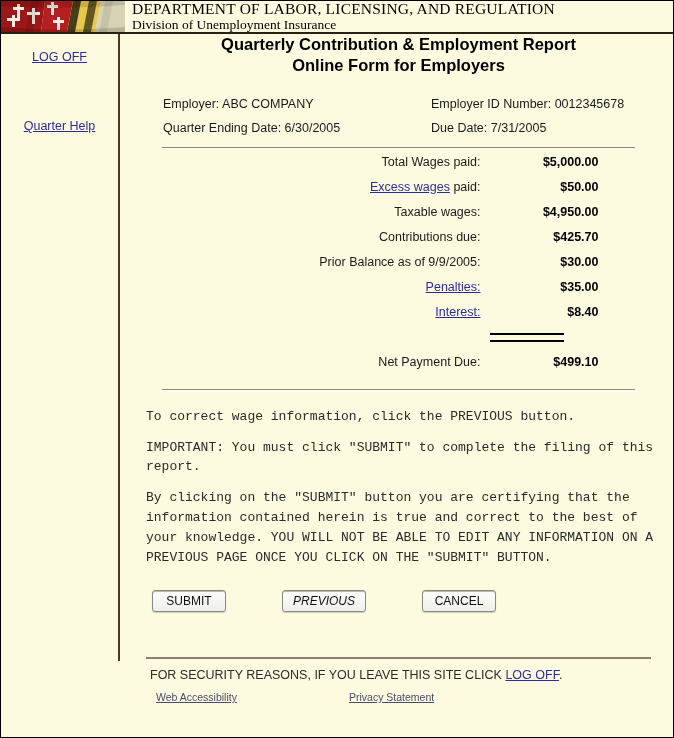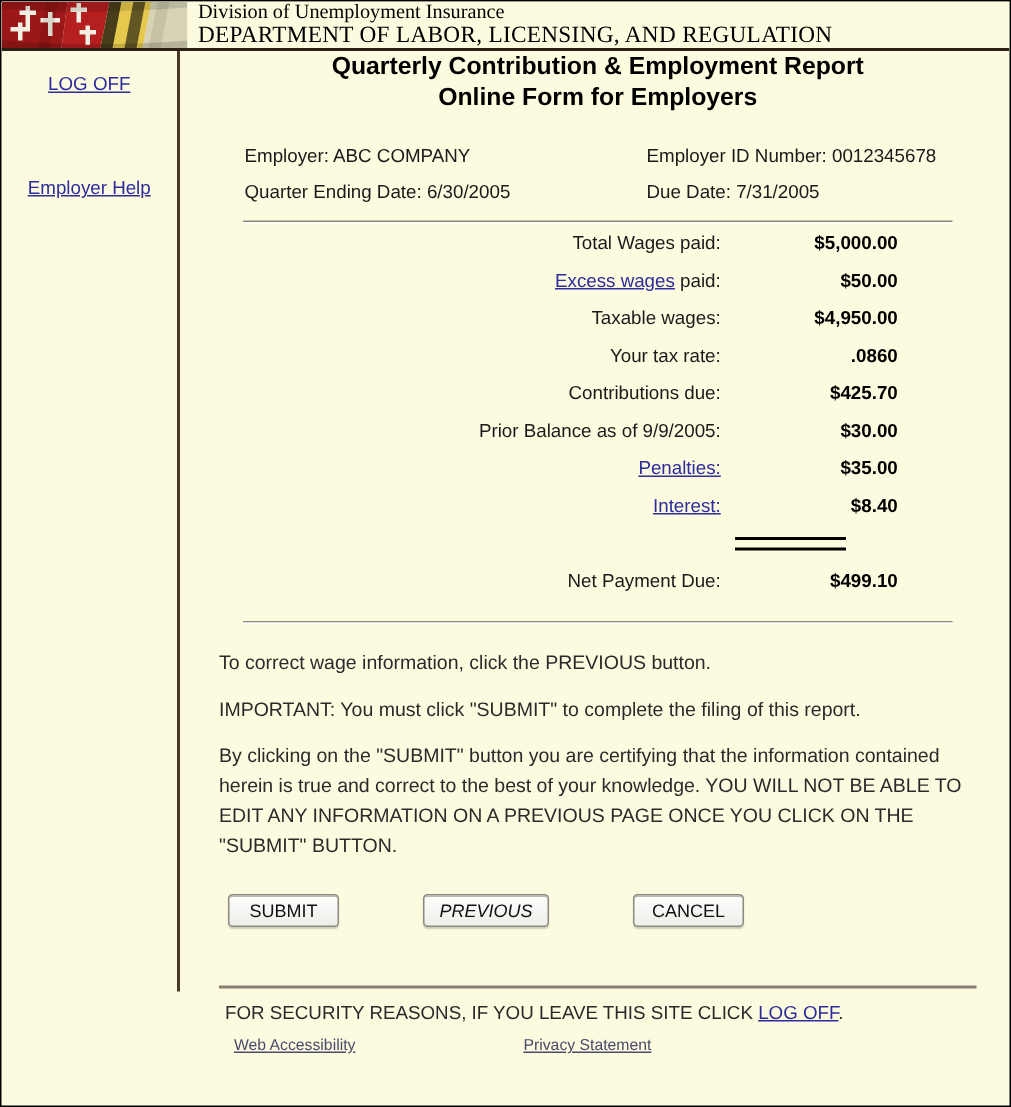--- a/index.html
+++ b/index.html
@@ -168,21 +168,21 @@
   }
   tr.net-row { height: 24px; }
 
   
   #notices {
     margin: 16px 0 0 12px;
     font-size: 13px;
     color: #2a2a2a;
     line-height: 19px;
   }
-  #notices p { margin: 12px 0 12px 0; }
+  #notices p { margin: 12px 0 12px 0; font-family: Liberation Mono, monospace; }
   #notices p.para { margin-bottom: 0; line-height: 20px; }
 
   
   #buttons {
     position: relative;
     margin-top: 22px;
     height: 24px;
   }
   .btn {
     position: absolute;
@@ -269,33 +269,33 @@
           </g>
 
           <path d="M0 0 L124 0 L124 4 Q62 9 0 5 Z" fill="#000000" opacity="0.12"></path>
           <path d="M0 26 Q62 31 124 26 L124 31 L0 31 Z" fill="#000000" opacity="0.15"></path>
           <path d="M30 0 L38 0 L32 31 L24 31 Z" fill="#000000" opacity="0.10"></path>
           <path d="M104 0 L112 0 L106 31 L98 31 Z" fill="#000000" opacity="0.08"></path>
         </g>
       </svg>
     </div>
     <div id="agency-text">
+      <div id="dept-line">DEPARTMENT OF LABOR, LICENSING, AND REGULATION</div>
       <div id="div-line">Division of Unemployment Insurance</div>
-      <div id="dept-line">DEPARTMENT OF LABOR, LICENSING, AND REGULATION</div>
     </div>
   </div>
 
   <div id="cols">
 
     <div id="sidebar">
       <div id="logoff-wrap">
         <span class="side-link">LOG OFF</span>
       </div>
       <div id="help-wrap">
-        <span class="side-link">Employer Help</span>
+        <span class="side-link">Quarter Help</span>
       </div>
     </div>
 
     <div id="content">
 
       <div id="form-title">
         <span>Quarterly Contribution &amp; Employment Report</span>
         <span class="l2">Online Form for Employers</span>
       </div>
 
@@ -320,24 +320,20 @@
           </tr>
           <tr>
             <td class="lab"><a class="inline-link">Excess wages</a><span> paid:</span></td>
             <td class="val">$50.00</td>
           </tr>
           <tr>
             <td class="lab">Taxable wages:</td>
             <td class="val">$4,950.00</td>
           </tr>
           <tr>
-            <td class="lab">Your tax rate:</td>
-            <td class="val">.0860</td>
-          </tr>
-          <tr>
             <td class="lab">Contributions due:</td>
             <td class="val">$425.70</td>
           </tr>
           <tr>
             <td class="lab">Prior Balance as of 9/9/2005:</td>
             <td class="val">$30.00</td>
           </tr>
           <tr>
             <td class="lab"><a class="inline-link">Penalties:</a></td>
             <td class="val">$35.00</td>

